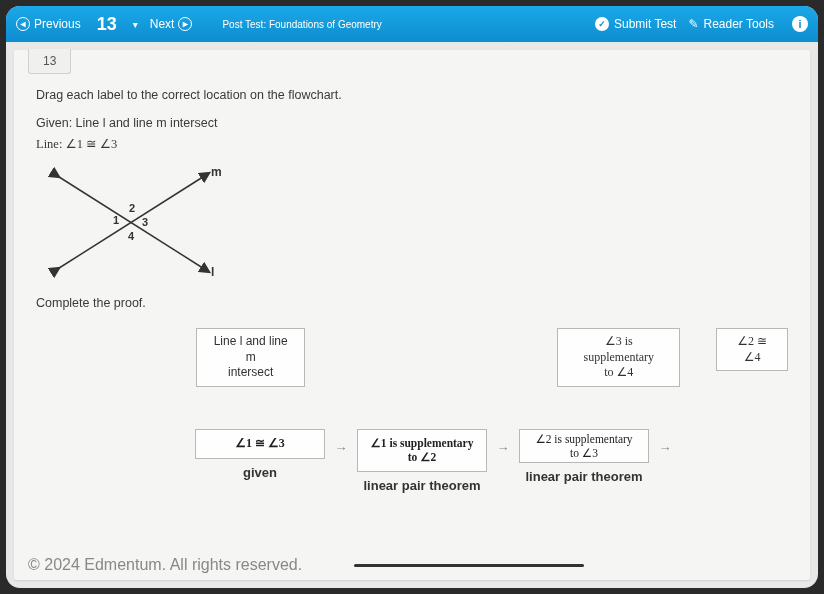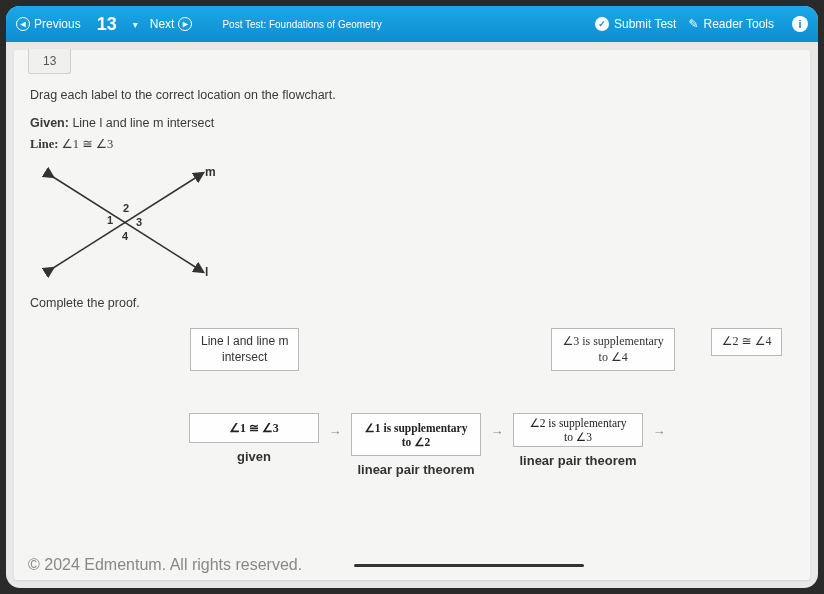--- a/index.html
+++ b/index.html
@@ -102,27 +102,27 @@
       left: 14px;
       background: #f0f0ee;
       border: 1px solid #d0d0cc;
       border-top: none;
       padding: 5px 14px;
       font-size: 12px;
       color: #555;
       border-radius: 0 0 3px 3px;
     }
     .question-body {
-      padding: 38px 22px 10px 16px;
+      padding: 38px 22px 10px 22px;
       color: #3a3a3a;
       font-size: 12.5px;
     }
     .instruction { margin-bottom: 14px; }
     .given { margin-bottom: 6px; }
-    .given b, .prove b { font-weight: bold; }
+    .given b, .prove b { font-weight: normal; }
     .prove { margin-bottom: 8px; }
     .diagram {
       width: 200px;
       height: 130px;
       position: relative;
       margin-bottom: 6px;
     }
     .complete-label { font-size: 12.5px; margin-bottom: 18px; }
 
     .labels-pool {

